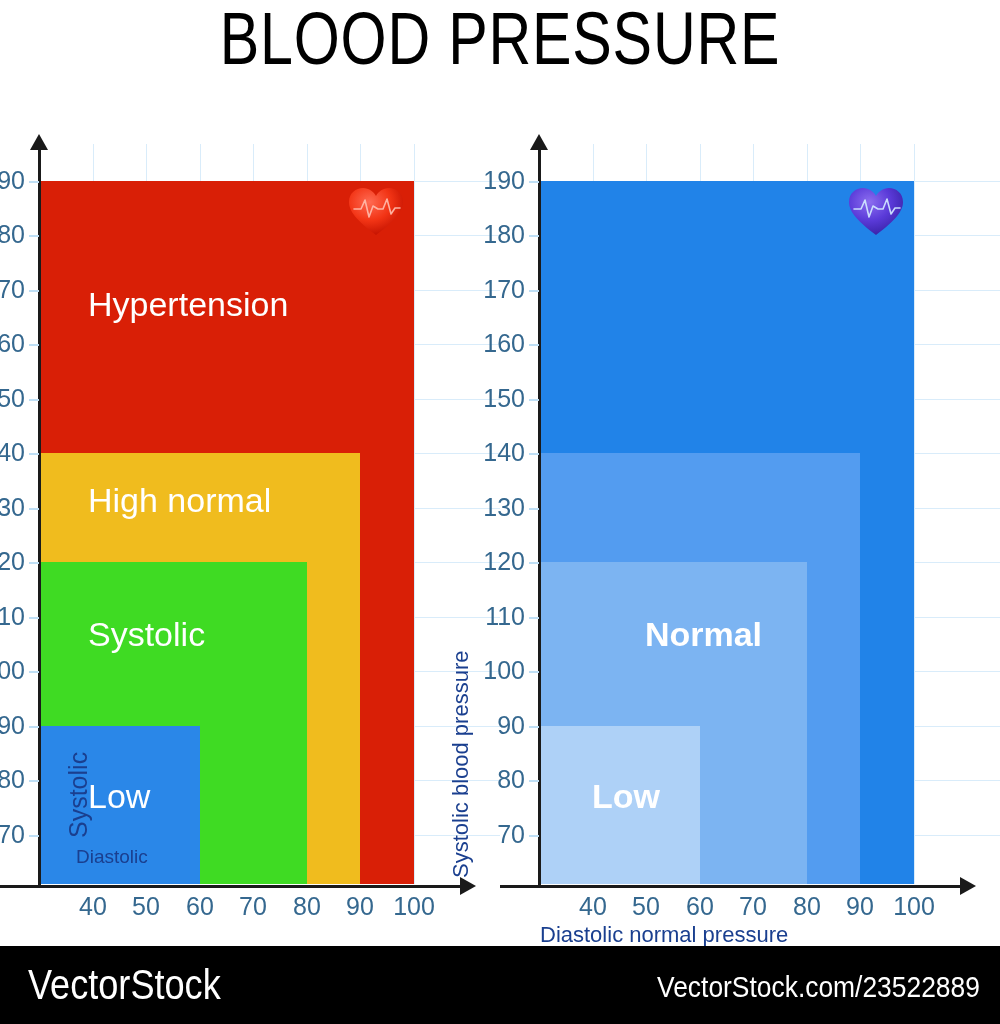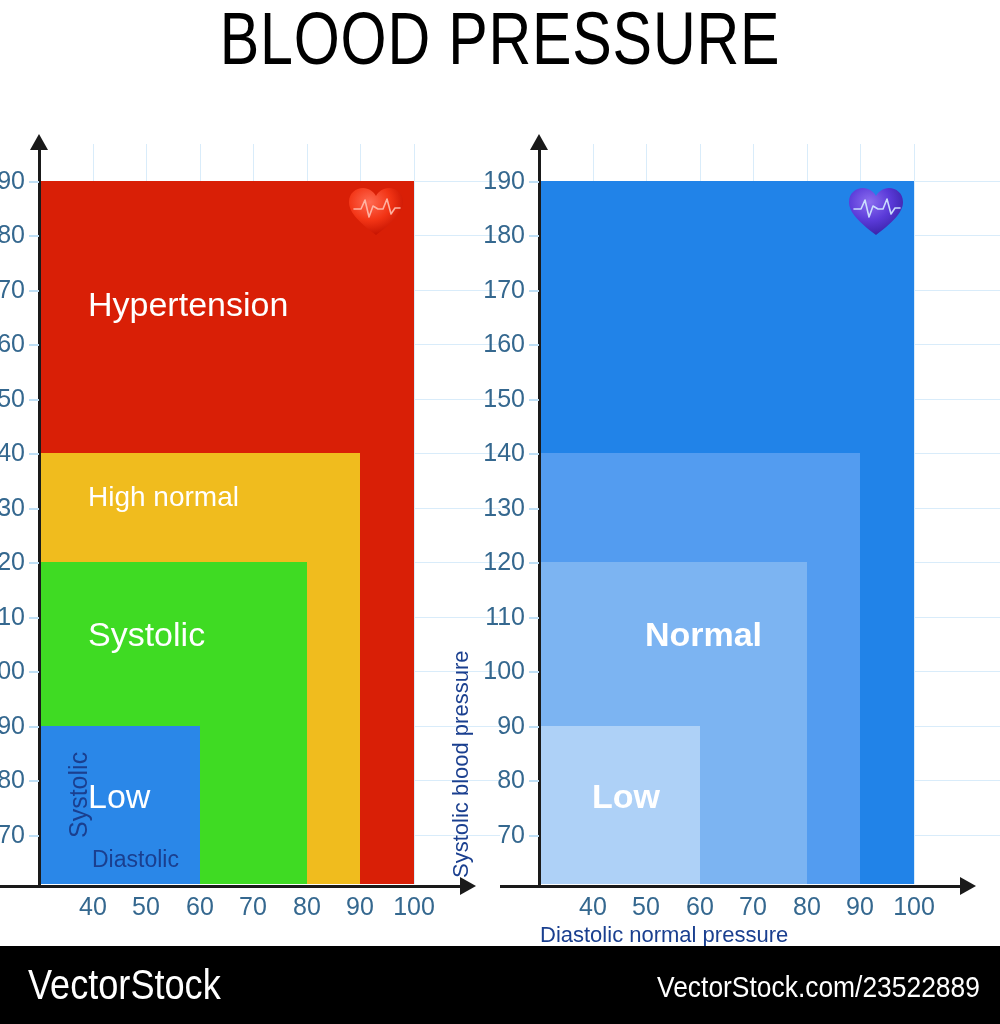--- a/index.html
+++ b/index.html
@@ -217,26 +217,26 @@
           <stop offset="55%" stop-color="#f23415"></stop>
           <stop offset="100%" stop-color="#c41200"></stop>
         </radialGradient>
       </defs>
       <path d="M28 49 C 8 34, 1 25, 1 16 C 1 7, 8 2, 15 2 C 21 2, 26 6, 28 10 C 30 6, 35 2, 41 2 C 48 2, 55 7, 55 16 C 55 25, 48 34, 28 49 Z" fill="url(#hgRed)"></path>
       <polyline points="6,23 13,23 17,14 21,31 25,20 30,23 35,23 39,13 43,28 47,22 52,22" fill="none" stroke="#ffb7a8" stroke-width="1.6" stroke-linejoin="round" stroke-linecap="round" opacity="0.95"></polyline>
     </svg>
   </div>
 
   <div class="zone-label reg" style="left:88px; top:156px; font-size:34px;">Hypertension</div>
-  <div class="zone-label reg" style="left:88px; top:352px; font-size:28px;">High normal</div>
+  <div class="zone-label reg" style="left:88px; top:352px; font-size:34px;">High normal</div>
   <div class="zone-label reg" style="left:88px; top:486px; font-size:34px;">Systolic</div>
   <div class="zone-label reg" style="left:88px; top:648px; font-size:34px;">Low</div>
 
   <div class="axis-name vert" style="left:64px; top:708px; font-size:25px;">Systolic</div>
-  <div class="axis-name" style="left:92px; top:716px; font-size:23px;">Diastolic</div>
+  <div class="axis-name" style="left:76px; top:716px; font-size:19px;">Diastolic</div>
 
   <div class="axis-y" style="left:38px; top:20px; height:738px;"></div>
   <div class="axis-arrow-up" style="left:30px; top:4px;"></div>
   <div class="axis-x" style="left:0px; top:755px; width:462px;"></div>
   <div class="axis-arrow-right" style="left:460px; top:747px;"></div>
 
   <div class="tick" style="left:29px; top:51px;"></div>
   <div class="tick" style="left:29px; top:105px;"></div>
   <div class="tick" style="left:29px; top:160px;"></div>
   <div class="tick" style="left:29px; top:214px;"></div>

